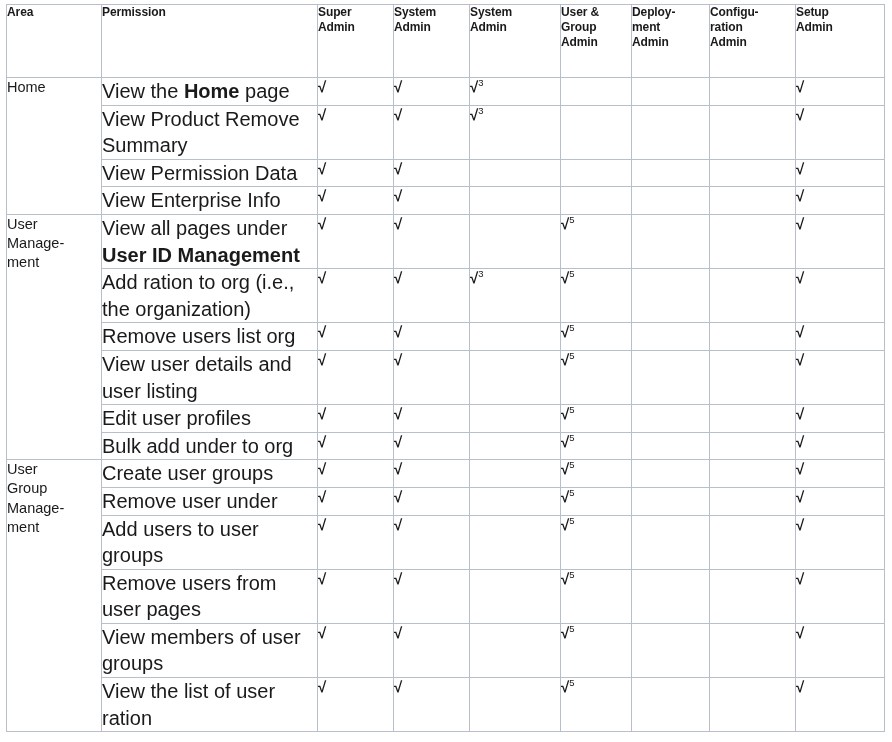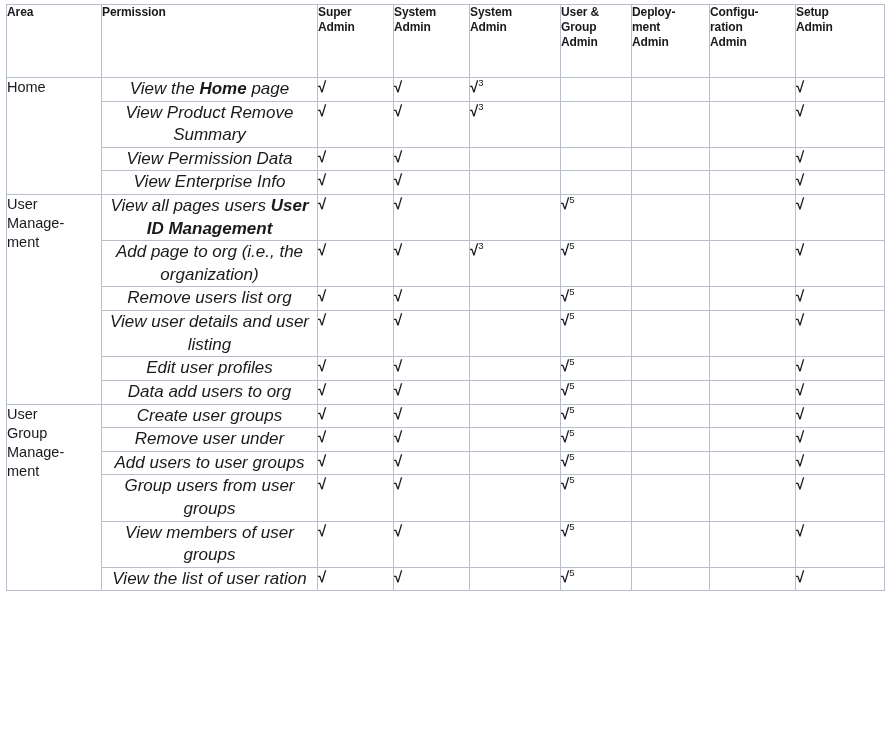--- a/index.html
+++ b/index.html
@@ -55,25 +55,24 @@
 
   
   td.area-cell {
     vertical-align: middle;
     text-align: left;
     padding: 4px 8px 4px 10px;
     font-size: 14.5px;
     line-height: 1.32;
   }
   td.perm-cell {
-    text-align: center;
+    text-align: left;
     padding: 5px 8px 6px 9px;
-    font-size: 17px;
+    font-size: 20px;
     line-height: 1.33;
-    font-style: italic;
   }
   td.mark-cell {
     text-align: left;
     padding: 4px 6px 4px 9px;
     font-size: 14.5px;
     white-space: nowrap;
   }
 
   .check {
     font-size: 15px;
@@ -167,31 +166,31 @@
           <td class="mark-cell"><span class="check">√</span></td>
           <td class="mark-cell"><span class="check">√</span></td>
           <td class="mark-cell"><span class="empty-mark"></span></td>
           <td class="mark-cell"><span class="empty-mark"></span></td>
           <td class="mark-cell"><span class="empty-mark"></span></td>
           <td class="mark-cell"><span class="empty-mark"></span></td>
           <td class="mark-cell"><span class="check">√</span></td>
         </tr>
         <tr>
           <td class="area-cell" rowspan="6"><span>User</span><br><span>Manage-</span><br><span>ment</span></td>
-          <td class="perm-cell"><span>View all pages users </span><b class="em">User ID Management</b></td>
-          <td class="mark-cell"><span class="check">√</span></td>
-          <td class="mark-cell"><span class="check">√</span></td>
-          <td class="mark-cell"><span class="empty-mark"></span></td>
-          <td class="mark-cell"><span class="check">√<sup>5</sup></span></td>
-          <td class="mark-cell"><span class="empty-mark"></span></td>
-          <td class="mark-cell"><span class="empty-mark"></span></td>
-          <td class="mark-cell"><span class="check">√</span></td>
-        </tr>
-        <tr>
-          <td class="perm-cell"><span>Add page to org (i.e., the organization)</span></td>
+          <td class="perm-cell"><span>View all pages under </span><b class="em">User ID Management</b></td>
+          <td class="mark-cell"><span class="check">√</span></td>
+          <td class="mark-cell"><span class="check">√</span></td>
+          <td class="mark-cell"><span class="empty-mark"></span></td>
+          <td class="mark-cell"><span class="check">√<sup>5</sup></span></td>
+          <td class="mark-cell"><span class="empty-mark"></span></td>
+          <td class="mark-cell"><span class="empty-mark"></span></td>
+          <td class="mark-cell"><span class="check">√</span></td>
+        </tr>
+        <tr>
+          <td class="perm-cell"><span>Add ration to org (i.e., the organization)</span></td>
           <td class="mark-cell"><span class="check">√</span></td>
           <td class="mark-cell"><span class="check">√</span></td>
           <td class="mark-cell"><span class="check">√<sup>3</sup></span></td>
           <td class="mark-cell"><span class="check">√<sup>5</sup></span></td>
           <td class="mark-cell"><span class="empty-mark"></span></td>
           <td class="mark-cell"><span class="empty-mark"></span></td>
           <td class="mark-cell"><span class="check">√</span></td>
         </tr>
         <tr>
           <td class="perm-cell"><span>Remove users list org</span></td>
@@ -217,21 +216,21 @@
           <td class="perm-cell"><span>Edit user profiles</span></td>
           <td class="mark-cell"><span class="check">√</span></td>
           <td class="mark-cell"><span class="check">√</span></td>
           <td class="mark-cell"><span class="empty-mark"></span></td>
           <td class="mark-cell"><span class="check">√<sup>5</sup></span></td>
           <td class="mark-cell"><span class="empty-mark"></span></td>
           <td class="mark-cell"><span class="empty-mark"></span></td>
           <td class="mark-cell"><span class="check">√</span></td>
         </tr>
         <tr>
-          <td class="perm-cell"><span>Data add users to org</span></td>
+          <td class="perm-cell"><span>Bulk add under to org</span></td>
           <td class="mark-cell"><span class="check">√</span></td>
           <td class="mark-cell"><span class="check">√</span></td>
           <td class="mark-cell"><span class="empty-mark"></span></td>
           <td class="mark-cell"><span class="check">√<sup>5</sup></span></td>
           <td class="mark-cell"><span class="empty-mark"></span></td>
           <td class="mark-cell"><span class="empty-mark"></span></td>
           <td class="mark-cell"><span class="check">√</span></td>
         </tr>
         <tr>
           <td class="area-cell" rowspan="6"><span>User</span><br><span>Group</span><br><span>Manage-</span><br><span>ment</span></td>
@@ -258,21 +257,21 @@
           <td class="perm-cell"><span>Add users to user groups</span></td>
           <td class="mark-cell"><span class="check">√</span></td>
           <td class="mark-cell"><span class="check">√</span></td>
           <td class="mark-cell"><span class="empty-mark"></span></td>
           <td class="mark-cell"><span class="check">√<sup>5</sup></span></td>
           <td class="mark-cell"><span class="empty-mark"></span></td>
           <td class="mark-cell"><span class="empty-mark"></span></td>
           <td class="mark-cell"><span class="check">√</span></td>
         </tr>
         <tr>
-          <td class="perm-cell"><span>Group users from user groups</span></td>
+          <td class="perm-cell"><span>Remove users from user pages</span></td>
           <td class="mark-cell"><span class="check">√</span></td>
           <td class="mark-cell"><span class="check">√</span></td>
           <td class="mark-cell"><span class="empty-mark"></span></td>
           <td class="mark-cell"><span class="check">√<sup>5</sup></span></td>
           <td class="mark-cell"><span class="empty-mark"></span></td>
           <td class="mark-cell"><span class="empty-mark"></span></td>
           <td class="mark-cell"><span class="check">√</span></td>
         </tr>
         <tr>
           <td class="perm-cell"><span>View members of user groups</span></td>

